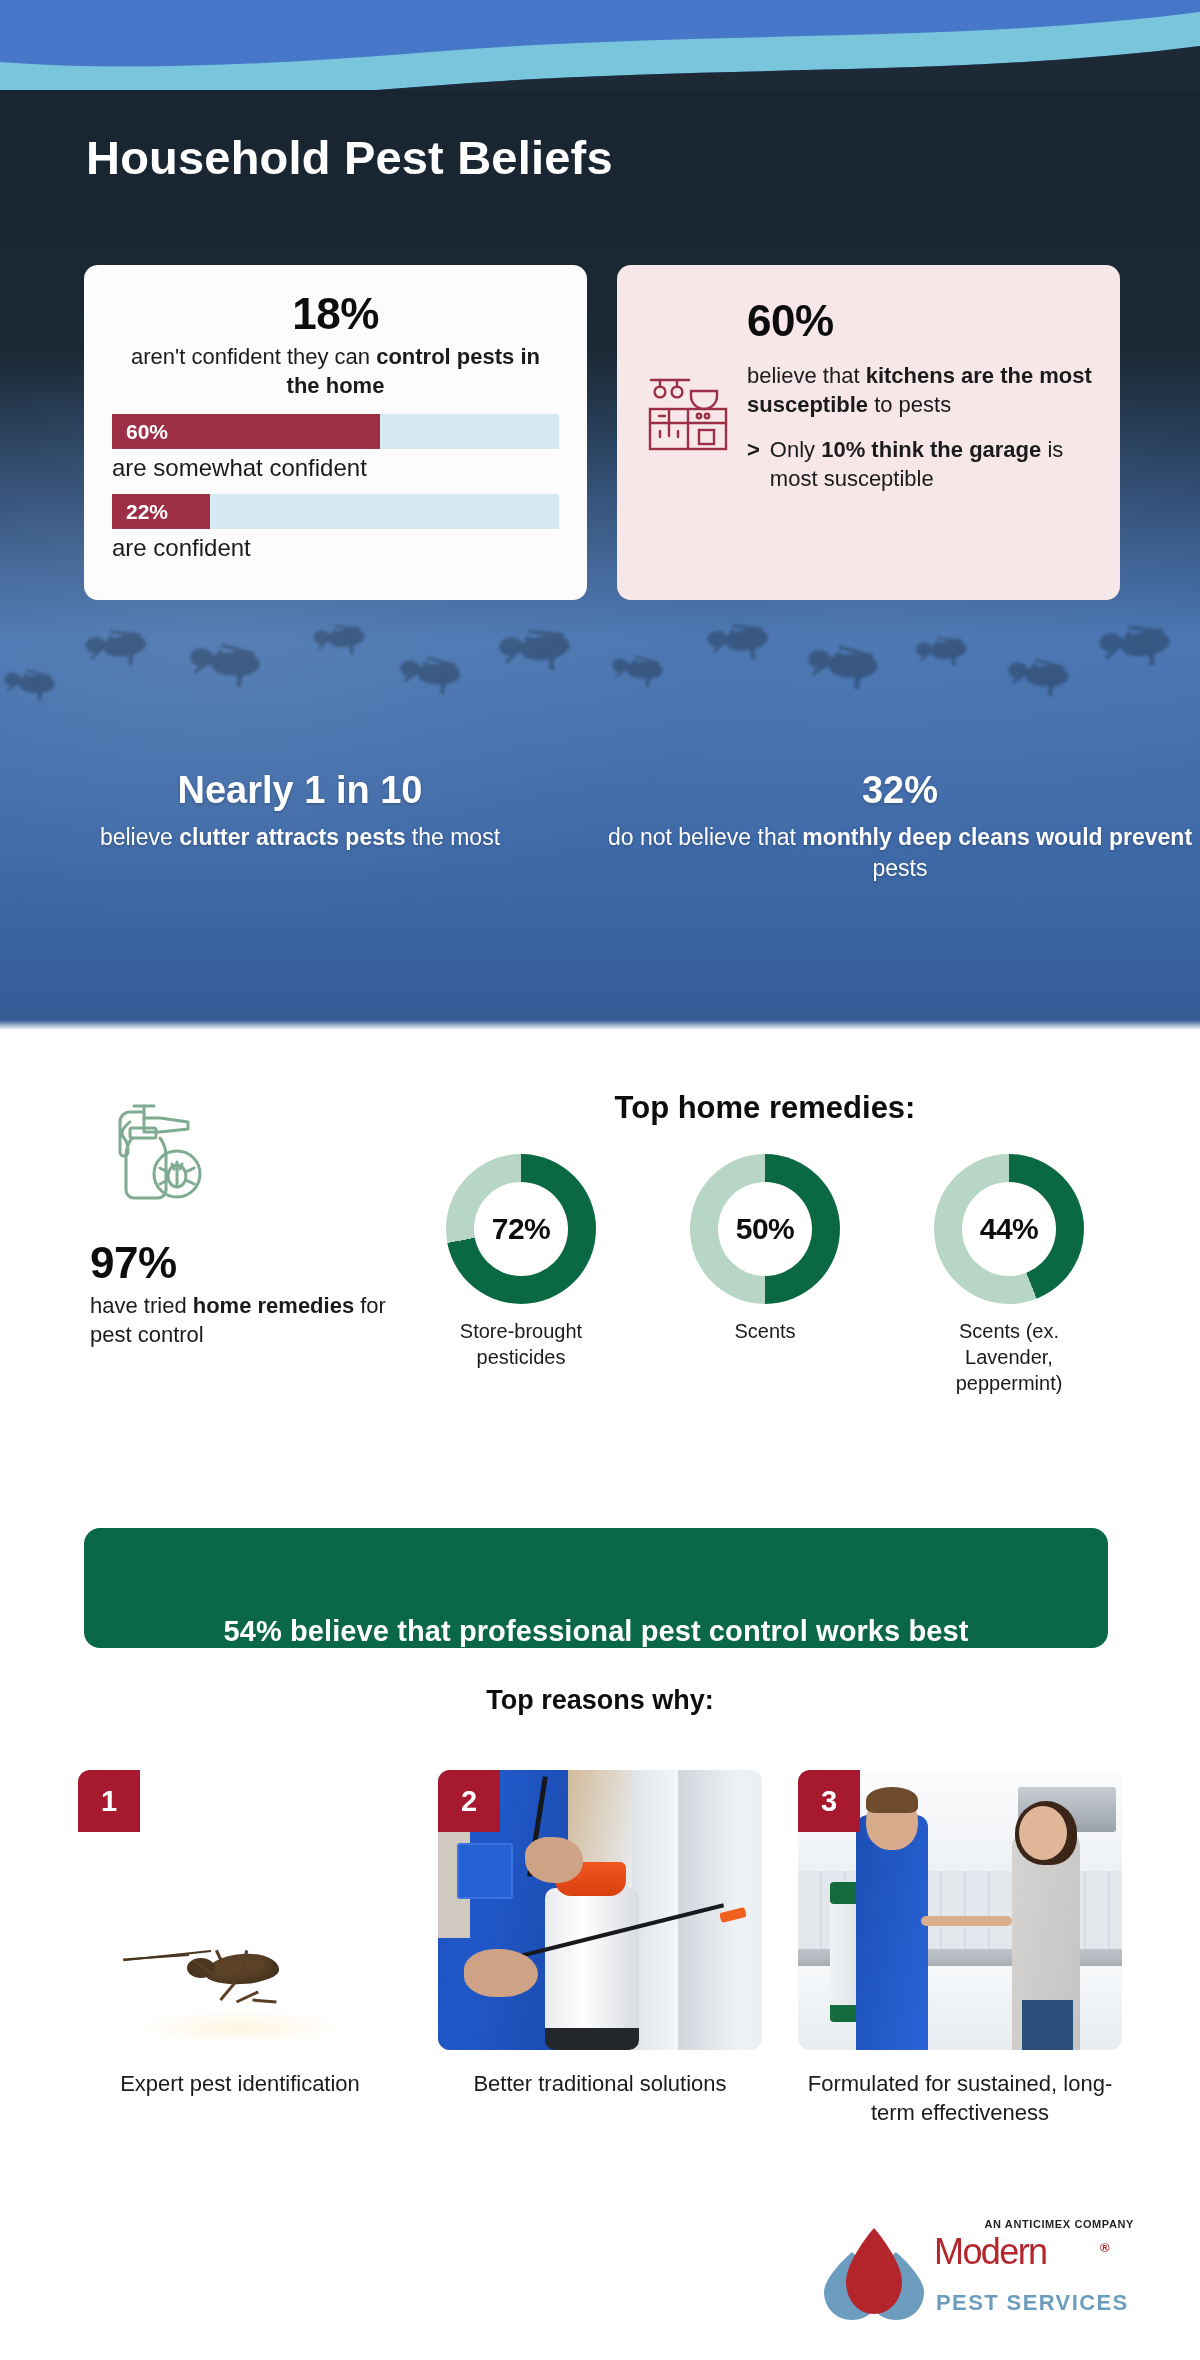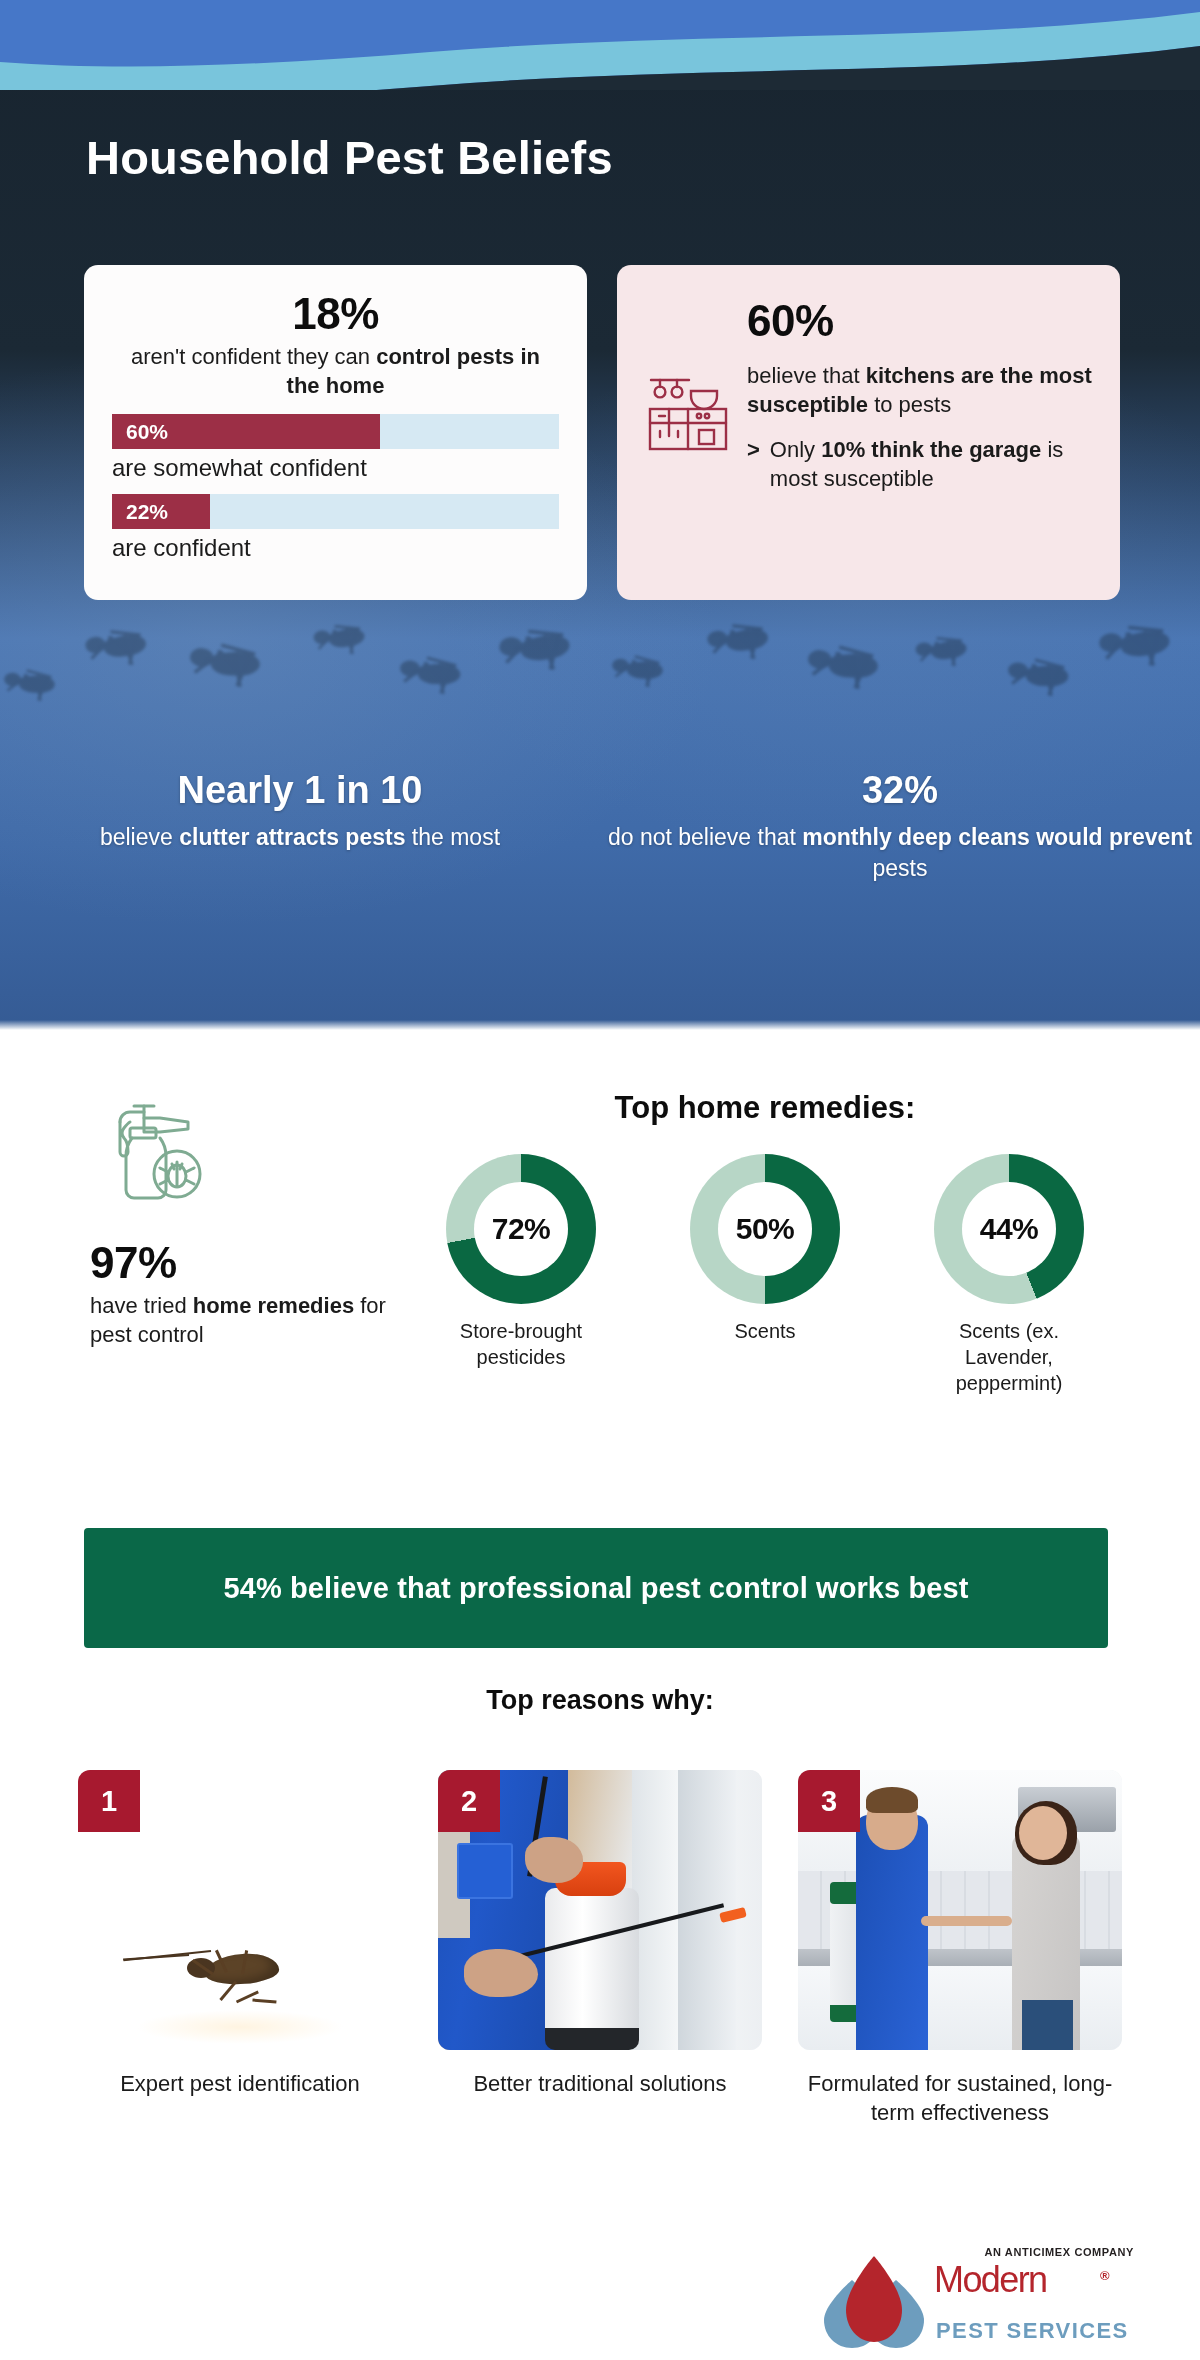--- a/index.html
+++ b/index.html
@@ -225,22 +225,22 @@
   .donut-label {
     font-size: 20px; color: #1b1b1b; line-height: 1.3; margin-top: 14px;
   }
 
   
   .green-banner {
     position: absolute;
     left: 84px; top: 1528px;
     width: 1024px; height: 120px;
     background: #0a6848;
-    border-radius: 4px;
-    display: flex; align-items: center; justify-content: center;
+    border-radius: 16px;
+    display: flex; align-items: flex-end; justify-content: center;
   }
   .green-banner span {
     color: #ffffff; font-size: 29px; font-weight: bold; letter-spacing: .1px;
   }
 
   
   .reasons-title {
     position: absolute;
     left: 0; top: 1685px; width: 1200px;
     text-align: center;
@@ -407,21 +407,21 @@
     background: linear-gradient(90deg,#f0f2f4,#d9dde1); border-radius: 6px; }
   .ph3 .packtop { position:absolute; left: 10%; top: 40%; width: 13%; height: 8%;
     background:#146b3c; border-radius: 4px; }
   .ph3 .packbot { position:absolute; left: 10%; top: 84%; width: 13%; height: 6%;
     background:#146b3c; border-radius: 0 0 4px 4px; }
 
   
   .logo {
     position: absolute;
     left: 816px; top: 2218px;
-    width: 320px; height: 110px; margin-top: 28px;
+    width: 320px; height: 110px;
   }
   .logo-tag {
     position: absolute; right: 2px; top: 0;
     font-size: 11px; font-weight: bold; color: #231f20;
     letter-spacing: .6px;
   }
   .logo-word {
     position: absolute; left: 118px; top: 16px;
     font-size: 36px; font-weight: normal; color: #b4252c;
     letter-spacing: -1.6px; line-height: 1;

